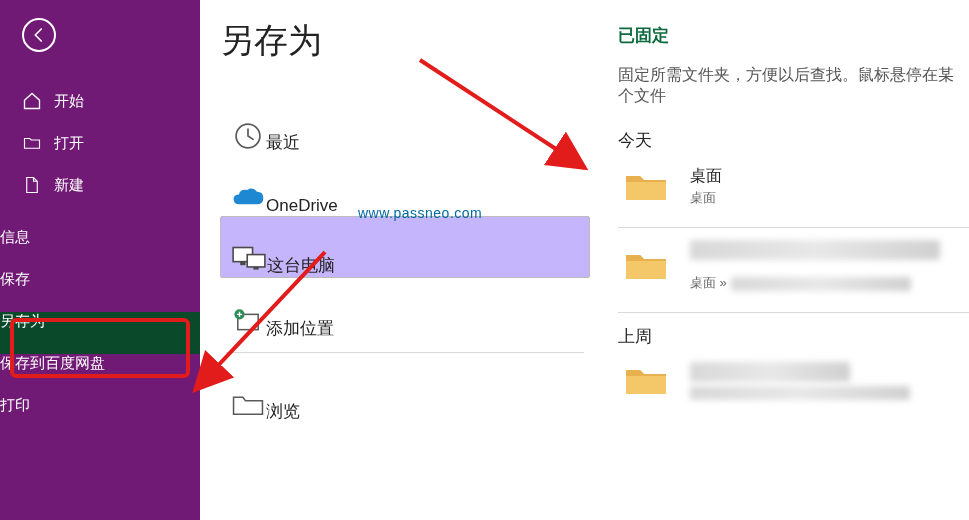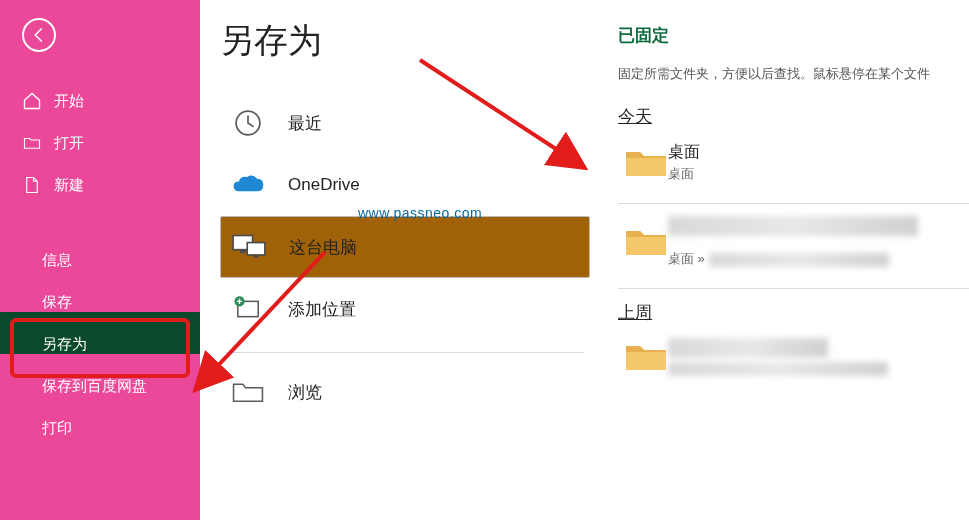--- a/index.html
+++ b/index.html
@@ -1,37 +1,37 @@
 <!DOCTYPE html>
 <html><head>
 <meta charset="utf-8">
 <style>
 * { margin: 0; padding: 0; box-sizing: border-box; }
 body { font-family: "Microsoft YaHei", "Segoe UI", sans-serif; background: #fff; width: 969px; height: 520px; overflow: hidden; position: relative; }
-.sidebar { width: 200px; height: 520px; background: #ec4899; float: left; padding-top: 18px; }
+.sidebar { width: 200px; height: 520px; background: #701a75; float: left; padding-top: 18px; }
 .back-circle { width: 34px; height: 34px; border: 2px solid #fff; border-radius: 50%; margin-left: 22px; display: flex; align-items: center; justify-content: center; cursor: pointer; }
 .back-circle svg { width: 18px; height: 18px; }
 .nav-list { margin-top: 28px; }
 .nav-item { display: flex; align-items: center; height: 42px; padding-left: 22px; color: #fff; font-size: 15px; cursor: pointer; gap: 12px; }
 .nav-item .icon { width: 20px; height: 20px; display: flex; align-items: center; justify-content: center; flex-shrink: 0; }
-.nav-sub { padding-left: 42px; height: 42px; display: flex; align-items: flex-end; color: #fff; font-size: 15px; cursor: pointer; }
+.nav-sub { height: 42px; display: flex; align-items: flex-start; color: #fff; font-size: 15px; cursor: pointer; }
 .main { margin-left: 200px; height: 520px; background: #fff; padding: 18px 0 0 0; display: flex; }
 .col1 { width: 390px; padding-left: 20px; }
 .title { font-size: 34px; font-weight: 400; color: #232323; margin-bottom: 28px; }
 .loc-list { }
-.loc-item { display: flex; align-items: center; height: 62px; padding-left: 10px; gap: 22px; cursor: pointer; border-radius: 2px; }
-.loc-item.selected { background: #a16207; border: 1px solid #bcbcbc; font-family: Liberation Serif, serif; }
+.loc-item { display: flex; align-items: flex-end; height: 62px; padding-left: 10px; cursor: pointer; border-radius: 2px; }
+.loc-item.selected { background: #c4b5fd; border: 1px solid #bcbcbc; font-family: Liberation Serif, serif; }
 .loc-item .loc-icon { width: 36px; height: 36px; display: flex; align-items: center; justify-content: center; }
 .loc-item .loc-label { font-size: 17px; color: #232323; }
 .divider { border: none; border-top: 1px solid #d9d9d9; margin: 12px 6px 8px 6px; }
 .col2 { flex: 1; padding-left: 28px; padding-top: 6px; }
 .sec-title { color: #0e6b3f; font-size: 17px; font-weight: 600; margin-bottom: 18px; }
-.sec-desc { color: #555; font-size: 13px; margin-bottom: 22px; }
-.group-title { color: #232323; font-size: 17px; margin: 12px 0 8px 0; text-decoration: underline; }
-.file-row { display: flex; align-items: center; padding: 6px 0 6px 6px; cursor: pointer; }
+.sec-desc { color: #555; font-size: 16px; margin-bottom: 22px; }
+.group-title { color: #232323; font-size: 17px; margin: 12px 0 8px 0; }
+.file-row { display: flex; align-items: center; gap: 22px; padding: 6px 0 6px 6px; cursor: pointer; }
 .folder-icon { width: 44px; height: 38px; }
 .file-info .f-name { font-size: 16px; color: #232323; }
 .file-info .f-path { font-size: 13px; color: #666; margin-top: 2px; }
 .blurbox { width: 250px; height: 20px; background: linear-gradient(90deg,#d8d8d8,#e8e8e8,#d0d0d0); filter: blur(3px); border-radius: 2px; }
 .blurbox.sm { height: 14px; width: 180px; margin-top: 4px; }
 .hr2 { border: none; border-top: 1px solid #d9d9d9; margin: 14px 0 6px 0; }
 .watermark { position: absolute; left: 358px; top: 205px; color: #0369a1; font-size: 14px; font-family: Arial, sans-serif; letter-spacing: 0.5px; }
 .red-box { position: absolute; left: 10px; top: 318px; width: 180px; height: 60px; border: 4px solid #e21b1b; border-radius: 6px; pointer-events: none; }
 .arrow-svg { position: absolute; pointer-events: none; }
 </style>

